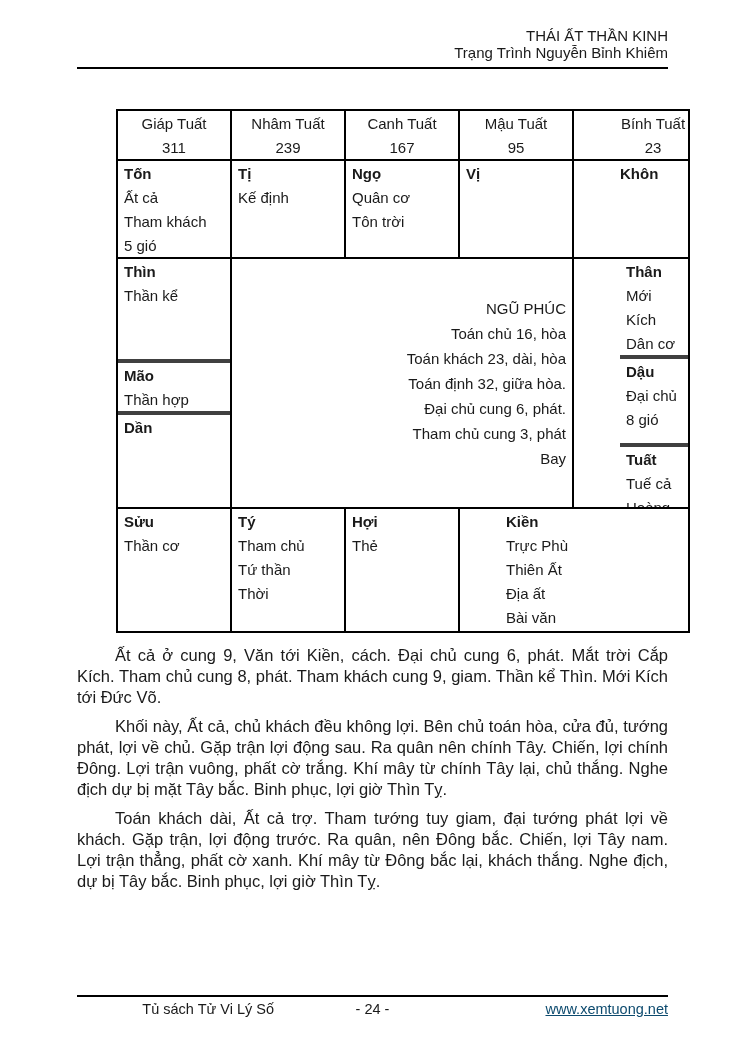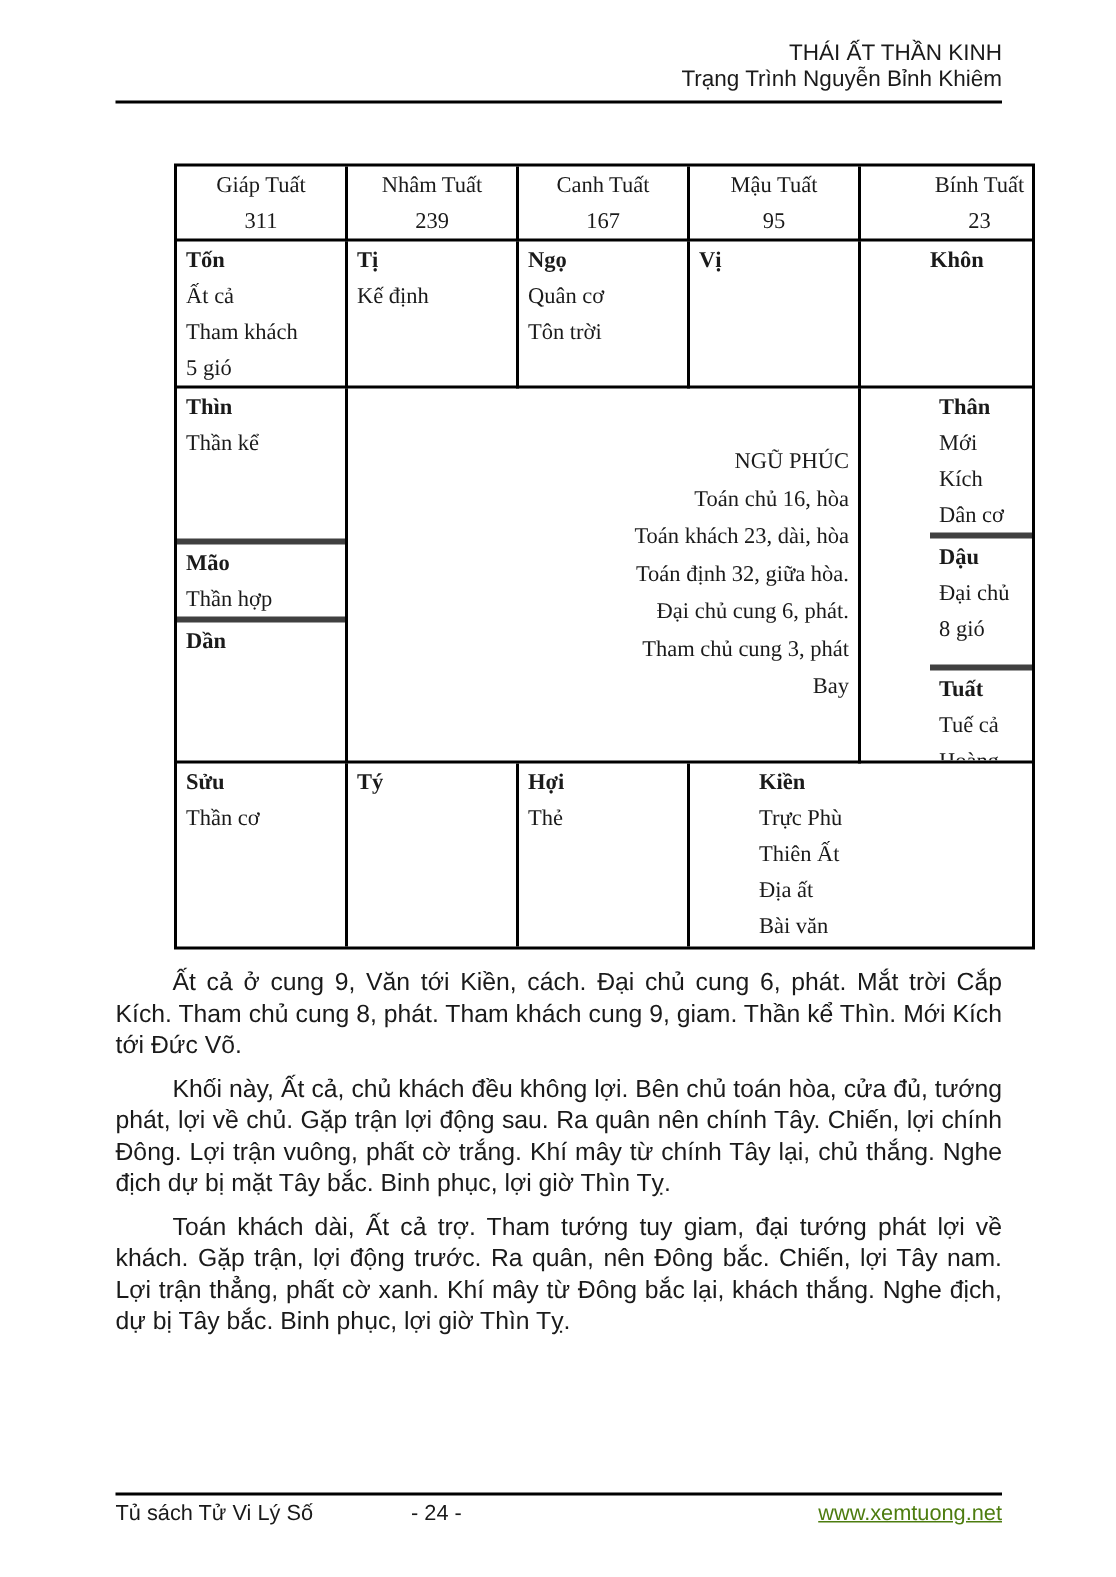--- a/index.html
+++ b/index.html
@@ -17,21 +17,21 @@
   
   .chart-table{
     position:absolute;left:116px;top:109px;width:574px;height:524px;
     display:grid;box-sizing:border-box;
     grid-template-columns:repeat(5,1fr);
     grid-template-rows:50px 98px 250px 1fr;
     border:2px solid #000;font-size:15px;line-height:24px;
   }
   .cell{
     border-right:2px solid #000;border-bottom:2px solid #000;
-    box-sizing:border-box;padding:1px 6px;overflow:hidden;font-family:Liberation Serif, serif;
+    box-sizing:border-box;padding:1px 6px;overflow:hidden;
   }
   .cell.col5{border-right:none;padding-left:46px;}
   .cell.rowlast{border-bottom:none;}
   .ycell{text-align:center;padding:1px 2px;}
   .ctitle{font-weight:bold;}
   .clines{white-space:pre-line;}
   .stack{padding:0;display:flex;flex-direction:column;}
   .stack .sub{box-sizing:border-box;border-bottom:4px solid #404040;padding:1px 6px;overflow:hidden;}
   .stack .sub.sublast{border-bottom:none;flex:1;}
   .left-stack .sub1{height:104px;}
@@ -47,24 +47,24 @@
     position:absolute;left:77px;top:645px;width:591px;
     font-size:16.5px;line-height:21px;text-align:justify;
   }
   .body-text p{margin:0 0 8px 0;text-indent:38px;}
   
   .page-footer{
     position:absolute;left:77px;top:995px;width:591px;
     border-top:2px solid #000;padding-top:4px;
     display:flex;font-size:14.5px;
   }
-  .page-footer .f-left{flex:1;text-align:left;}
-  .page-footer .f-center{flex:1;text-align:left;}
+  .page-footer .f-left{flex:1;text-align:right;}
+  .page-footer .f-center{flex:1;text-align:center;}
   .page-footer .f-right{flex:1;text-align:right;}
-  .page-footer a{color:#4d7c0f;text-decoration:underline;cursor:pointer;}
+  .page-footer a{color:#0c4a6e;text-decoration:underline;cursor:pointer;}
 </style>
 </head>
 <body>
 
 <div class="page">
 
   <header class="page-header">
     <span>THÁI ẤT THẦN KINH</span>
     <span>Trạng Trình Nguyễn Bỉnh Khiêm</span>
   </header>
@@ -160,20 +160,23 @@
 Hoàng</div>
       </div>
     </div>
 
     <div class="cell rowlast">
       <div class="ctitle">Sửu</div>
       <div class="clines">Thần cơ</div>
     </div>
     <div class="cell rowlast">
       <div class="ctitle">Tý</div>
+      <div class="clines">Tham chủ
+Tứ thần
+Thời</div>
     </div>
     <div class="cell rowlast">
       <div class="ctitle">Hợi</div>
       <div class="clines">Thẻ</div>
     </div>
     <div class="cell rowlast col5">
       <div class="ctitle">Kiền</div>
       <div class="clines">Trực Phù
 Thiên Ất
 Địa ất

